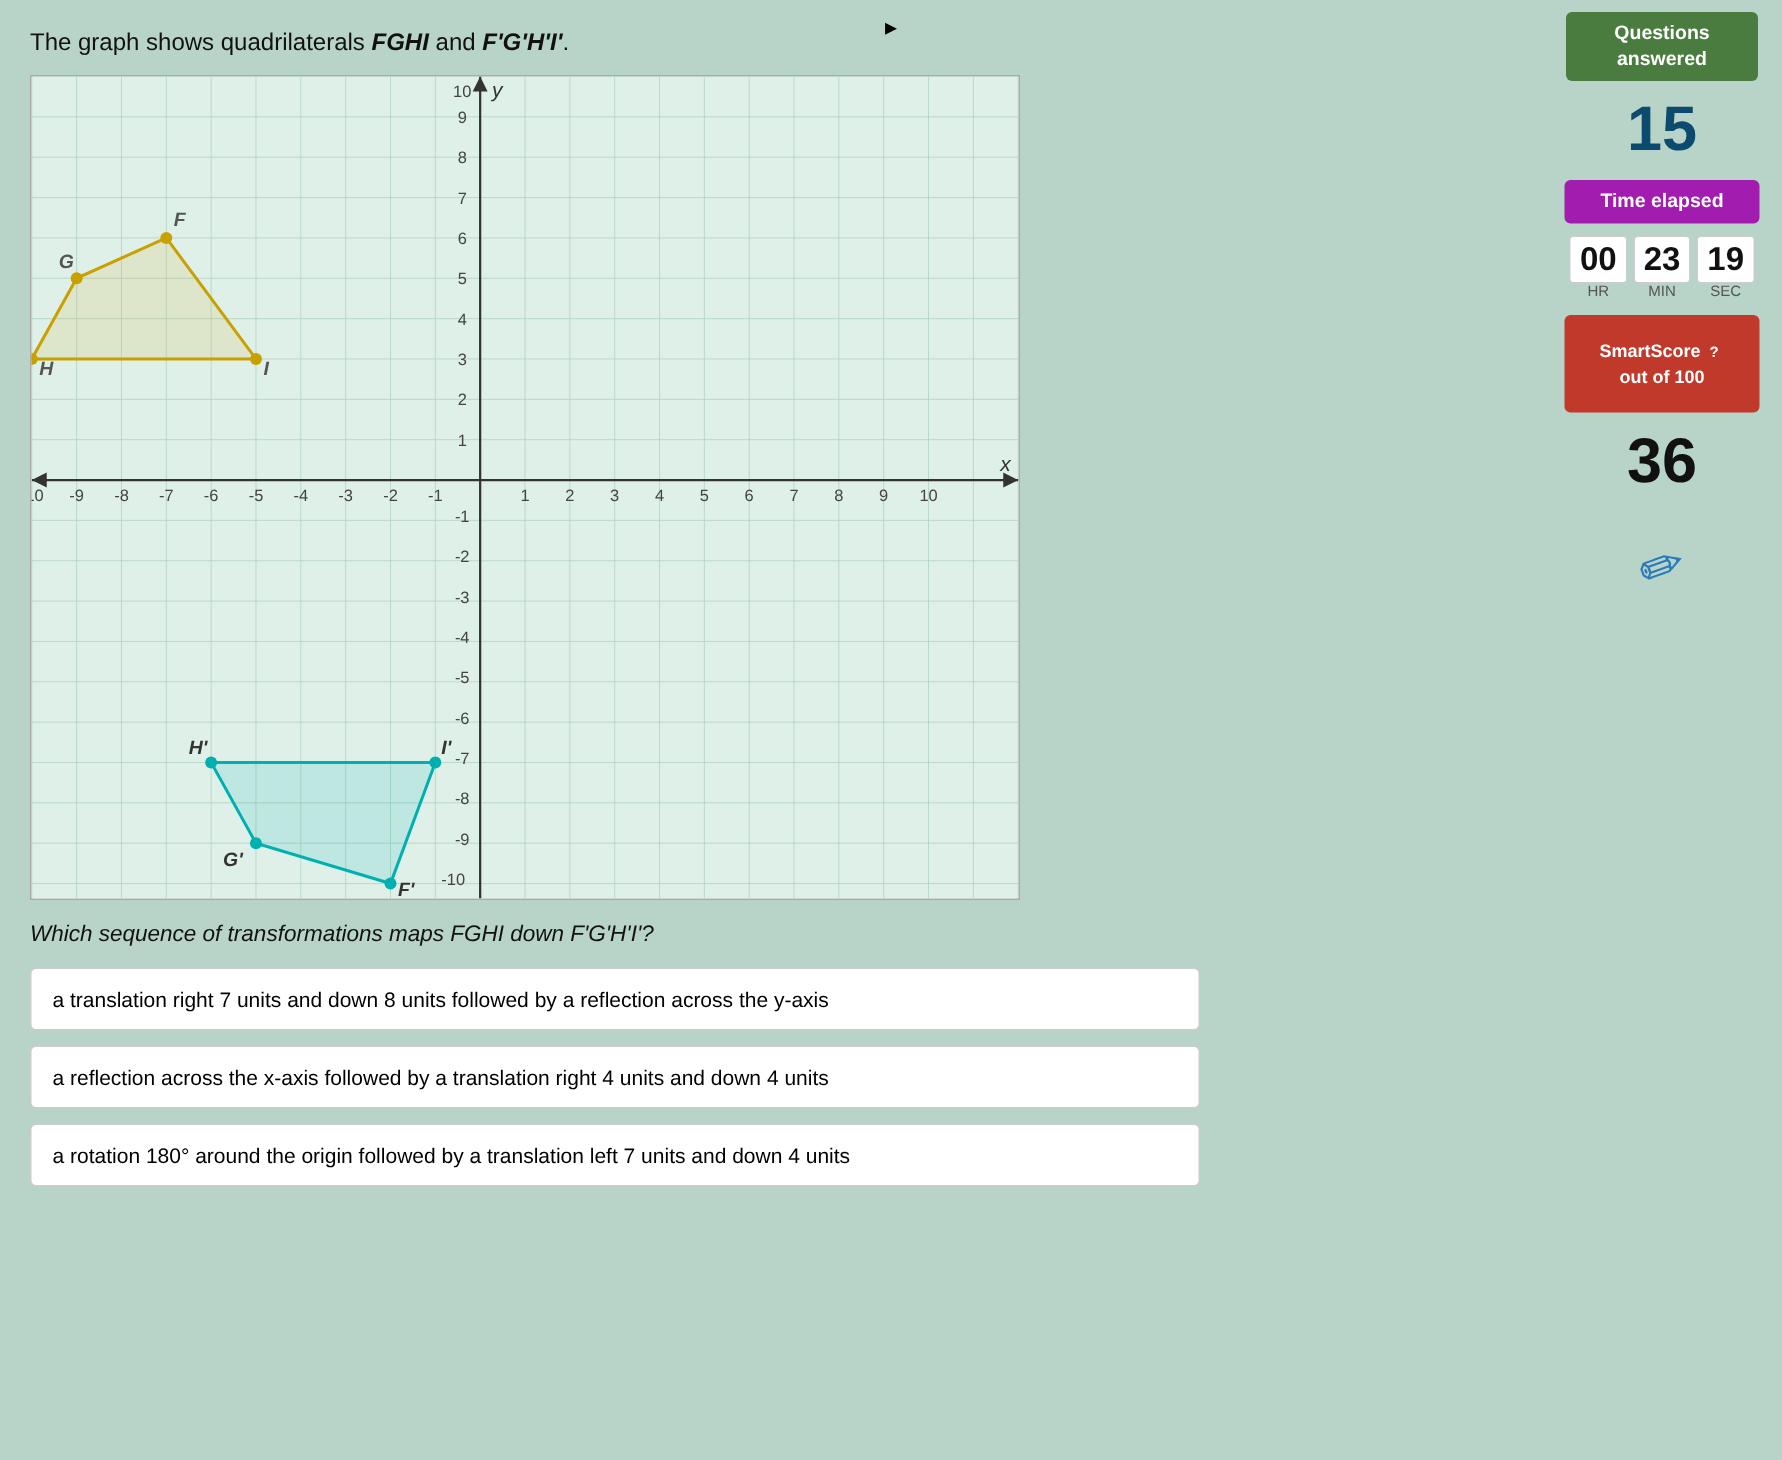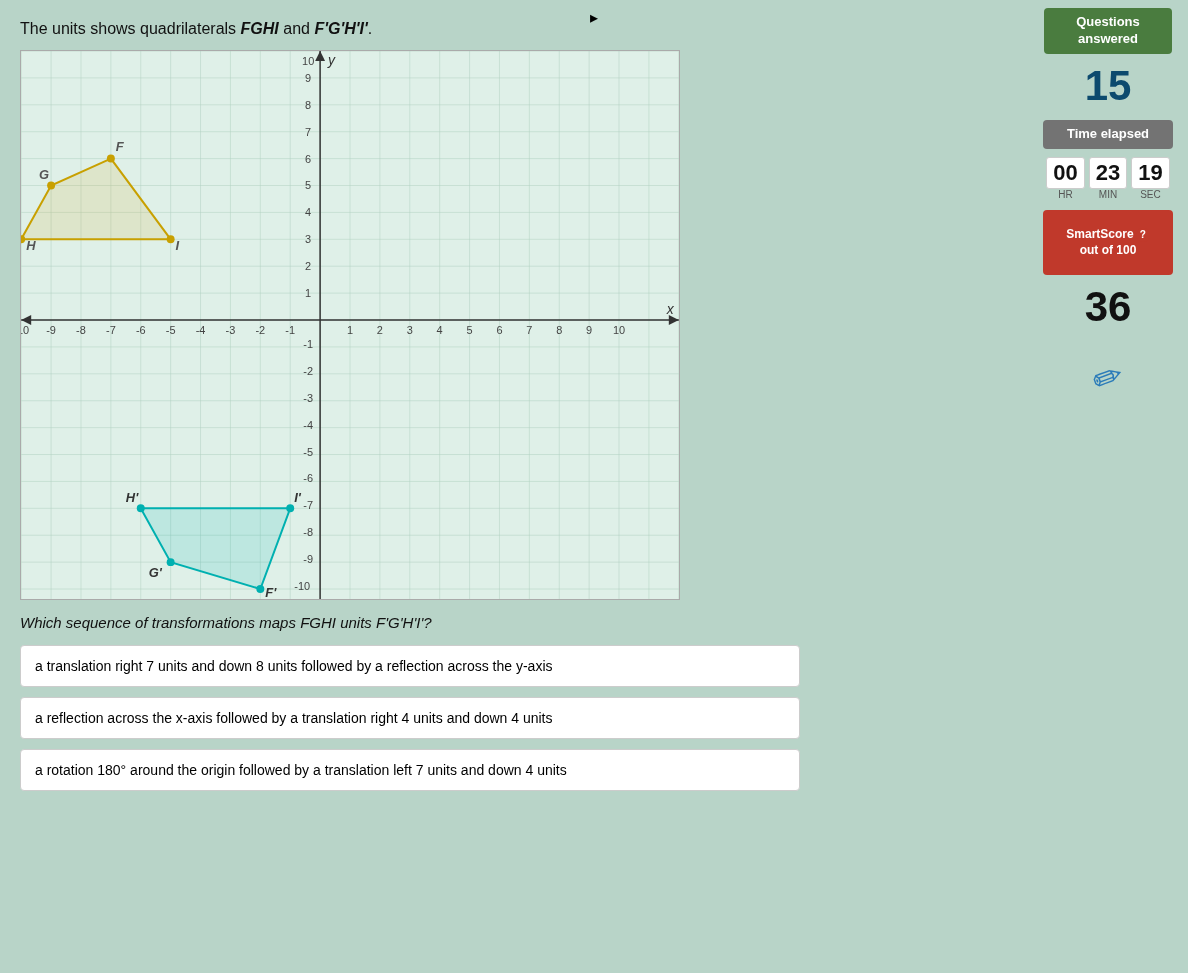--- a/index.html
+++ b/index.html
@@ -75,21 +75,21 @@
       line-height: 1.3;
     }
     .score-number {
       font-size: 42px;
       font-weight: bold;
       color: #0c4a6e;
       text-align: center;
       margin-bottom: 10px;
     }
     .time-elapsed-box {
-      background: #737373;
+      background: #a21caf;
       color: white;
       font-size: 13px;
       font-weight: bold;
       text-align: center;
       padding: 6px 10px;
       border-radius: 4px;
       width: 130px;
       margin-bottom: 8px;
       line-height: 1.3;
     }
@@ -162,21 +162,21 @@
   </style>
 </head>
 <body>
 
 <div class="main-content">
   <div style="position:absolute;top:8px;left:590px;">
     <span>▸</span>
   </div>
 
   <p class="problem-title">
-    <span>The units shows quadrilaterals </span><em>FGHI</em><span> and </span><em>F'G'H'I'</em><span>.</span>
+    <span>The graph shows quadrilaterals </span><em>FGHI</em><span> and </span><em>F'G'H'I'</em><span>.</span>
   </p>
 
   <div class="graph-container">
     <svg class="graph-svg" viewBox="0 0 660 550">
 
       <rect width="660" height="550" fill="#dff0e8"></rect>
 
       <g stroke="#b0d0c0" stroke-width="0.5">
 
         <line x1="0" y1="0" x2="0" y2="550"></line>
@@ -308,21 +308,21 @@
       <circle cx="270" cy="459" r="4" fill="#00b0b0"></circle>
 
       <text x="245" y="548" font-size="13" fill="#333" font-style="italic" font-weight="bold">F'</text>
       <text x="128" y="528" font-size="13" fill="#333" font-style="italic" font-weight="bold">G'</text>
       <text x="105" y="453" font-size="13" fill="#333" font-style="italic" font-weight="bold">H'</text>
       <text x="274" y="453" font-size="13" fill="#333" font-style="italic" font-weight="bold">I'</text>
     </svg>
   </div>
 
   <p class="question-text">
-    <span>Which sequence of transformations maps </span><em>FGHI</em><span> units </span><em>F'G'H'I'</em><span>?</span>
+    <span>Which sequence of transformations maps </span><em>FGHI</em><span> down </span><em>F'G'H'I'</em><span>?</span>
   </p>
 
   <div class="answer-option">
     <span>a translation right 7 units and down 8 units followed by a reflection across the y-axis</span>
   </div>
   <div class="answer-option">
     <span>a reflection across the x-axis followed by a translation right 4 units and down 4 units</span>
   </div>
   <div class="answer-option">
     <span>a rotation 180° around the origin followed by a translation left 7 units and down 4 units</span>

